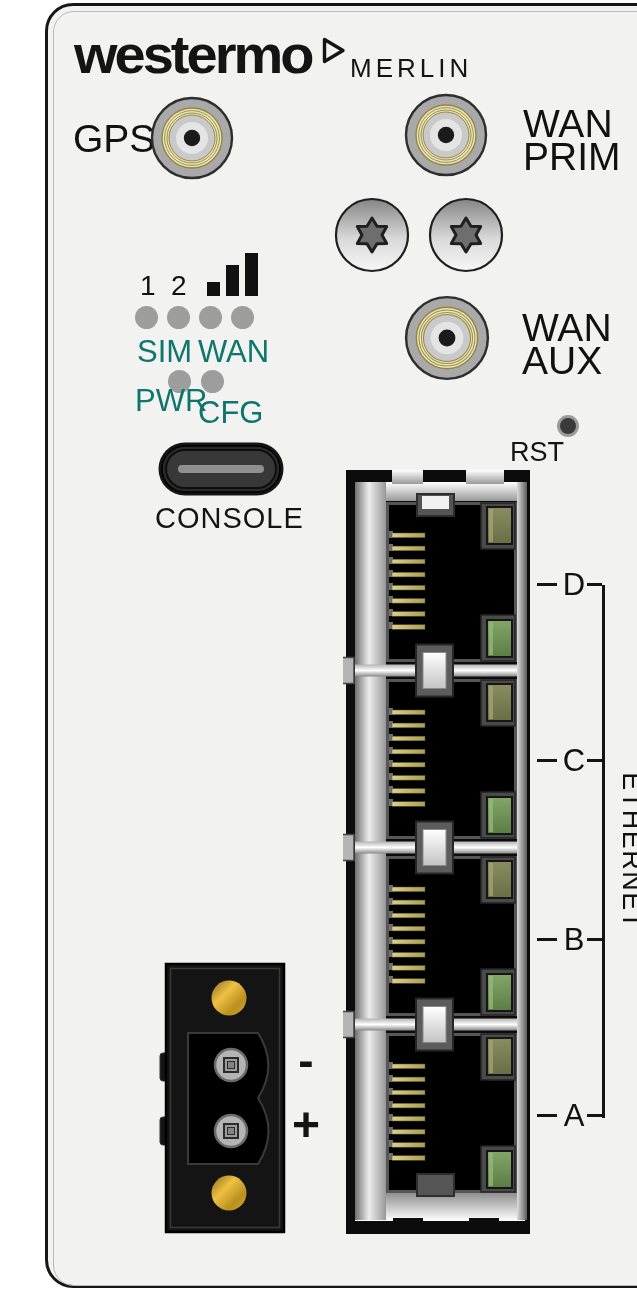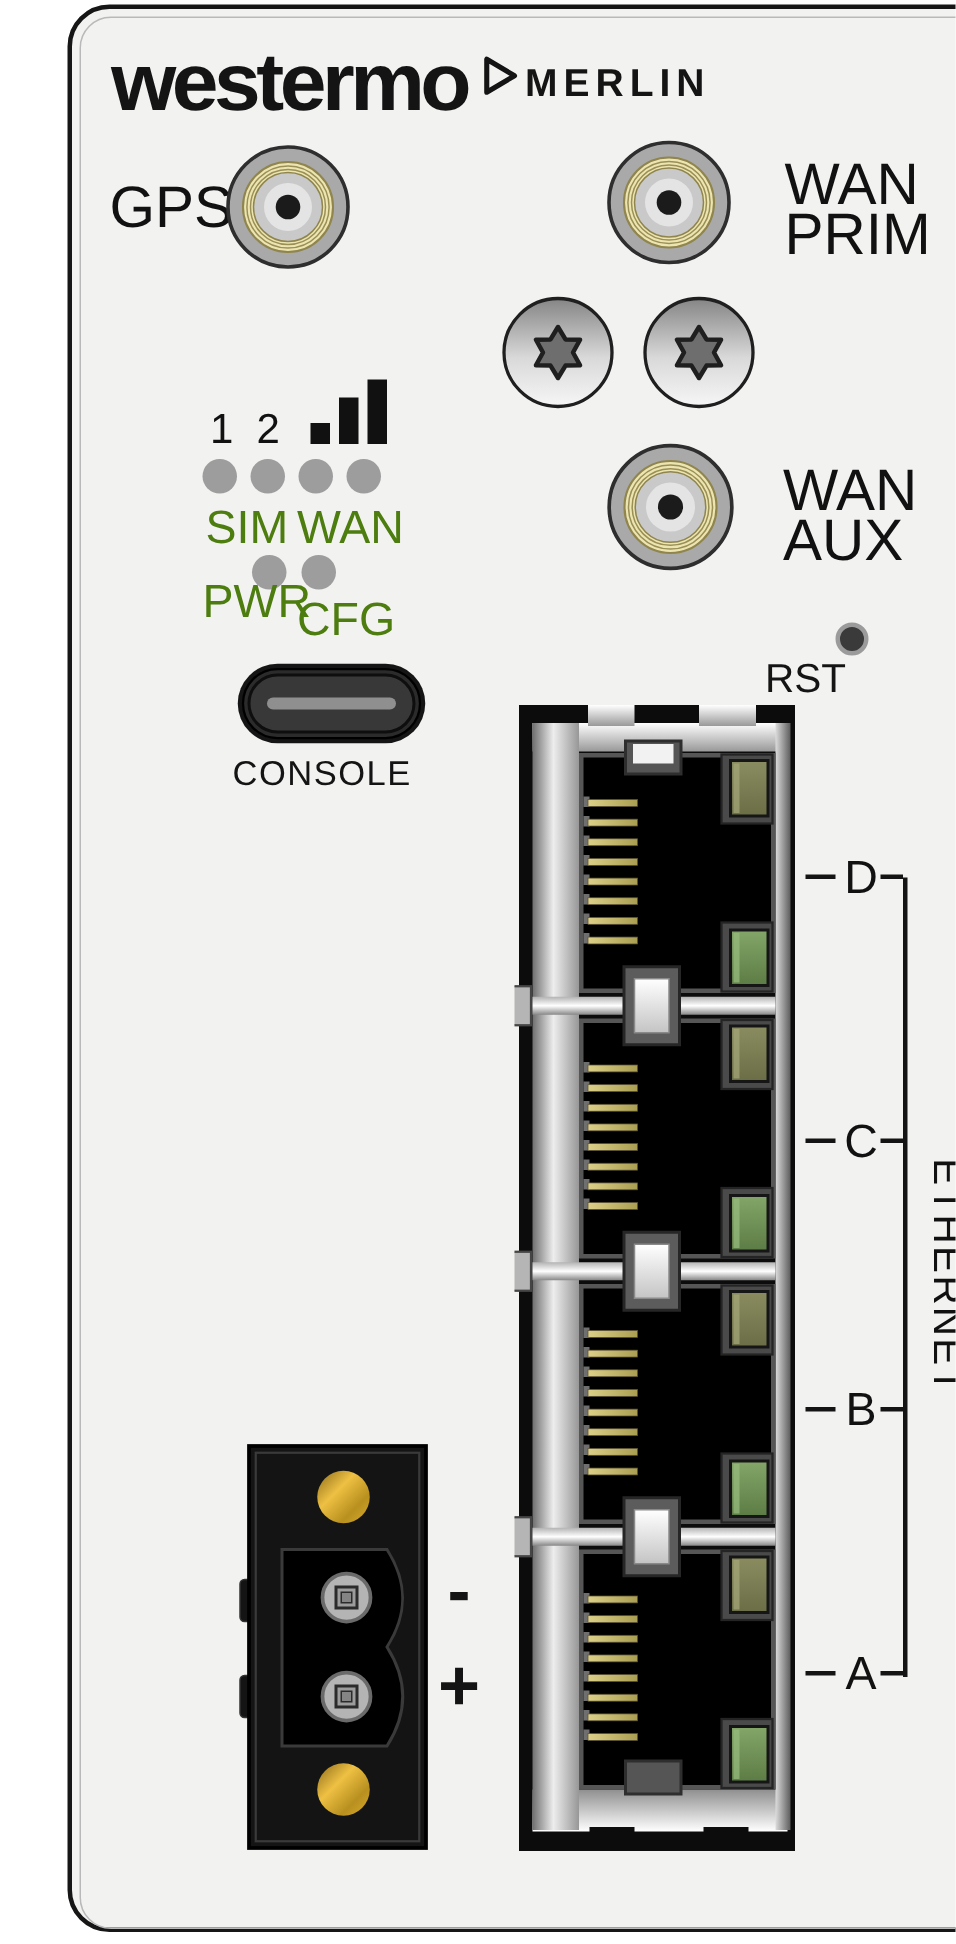--- a/index.html
+++ b/index.html
@@ -6,23 +6,23 @@
   #stage{position:relative;width:637px;height:1296px;background:#ffffff;overflow:hidden;
          font-family:"Liberation Sans",sans-serif;color:#141414;margin-left:41px;}
   .abs{position:absolute;}
   #panel{left:4px;top:3px;width:623px;height:1285px;background:#f2f2f1;
          border:3px solid #161616;border-radius:28px;box-sizing:border-box;}
   #panel-inner-line{left:12px;top:11px;width:613px;height:1275px;border:1px solid #b9b9b9;
          border-radius:21px;box-sizing:border-box;pointer-events:none;}
   
   #logo{left:33px;top:22px;font-size:56px;font-weight:800;letter-spacing:-3px;color:#141414;
         transform:scaleY(.97);}
-  #merlin{left:309px;top:40px;font-size:26px;font-weight:700;letter-spacing:4px;color:#141414;}
-  
-  .lbl{font-size:31px;color:#4d7c0f;white-space:pre;line-height:1.05;}
+  #merlin{left:309px;top:53px;font-size:26px;font-weight:400;letter-spacing:4px;color:#141414;}
+  
+  .lbl{font-size:31px;color:#0f766e;white-space:pre;line-height:1.05;}
   .lbl2{font-size:39px;color:#111;white-space:pre;line-height:33px;}
   .small-num{font-size:28px;color:#111;}
   .port-letter{font-size:31px;color:#111;width:30px;text-align:center;line-height:38px;}
   .dash{background:#141414;height:3px;}
   
   .led{width:23px;height:23px;border-radius:50%;background:#9d9d9d;}
   
   #sigbars{left:166px;top:253px;width:51px;height:43px;}
   #sigbars div{position:absolute;bottom:0;width:13px;background:#111;}
   
@@ -111,21 +111,21 @@
   <div class="abs led" style="left:160px;top:370px"></div>
   <div class="abs lbl" style="left:94px;top:385px">PWR</div>
   <div class="abs lbl" style="left:157px;top:397px">CFG</div>
 
   <svg class="abs" style="left:116px;top:441px" width="128" height="56" viewBox="0 0 128 56">
     <rect x="1.5" y="1.5" width="125" height="53" rx="26.5" fill="#151515"></rect>
     <rect x="5" y="5" width="118" height="46" rx="23" fill="#2b2b2b" stroke="#000" stroke-width="1.5"></rect>
     <rect x="9" y="9" width="110" height="38" rx="19" fill="#383838" stroke="#0e0e0e" stroke-width="2"></rect>
     <rect x="21" y="24" width="86" height="8" rx="4" fill="#8f8f8f"></rect>
   </svg>
-  <div class="abs" style="left:114px;top:502px;font-size:23px;letter-spacing:1px">CONSOLE</div>
+  <div class="abs" style="left:114px;top:502px;font-size:29px;letter-spacing:1px">CONSOLE</div>
 
   <div id="rst-dot" class="abs"></div>
   <div class="abs" style="left:469px;top:437px;font-size:27px">RST</div>
 
   <svg class="abs" style="left:302px;top:468px" width="190" height="770" viewBox="0 0 190 770">
     <defs>
       <linearGradient id="gTopSilver" x1="0" y1="0" x2="0" y2="1">
         <stop offset="0" stop-color="#ffffff"></stop>
           <stop offset="1" stop-color="#999999"></stop>
       </linearGradient>

